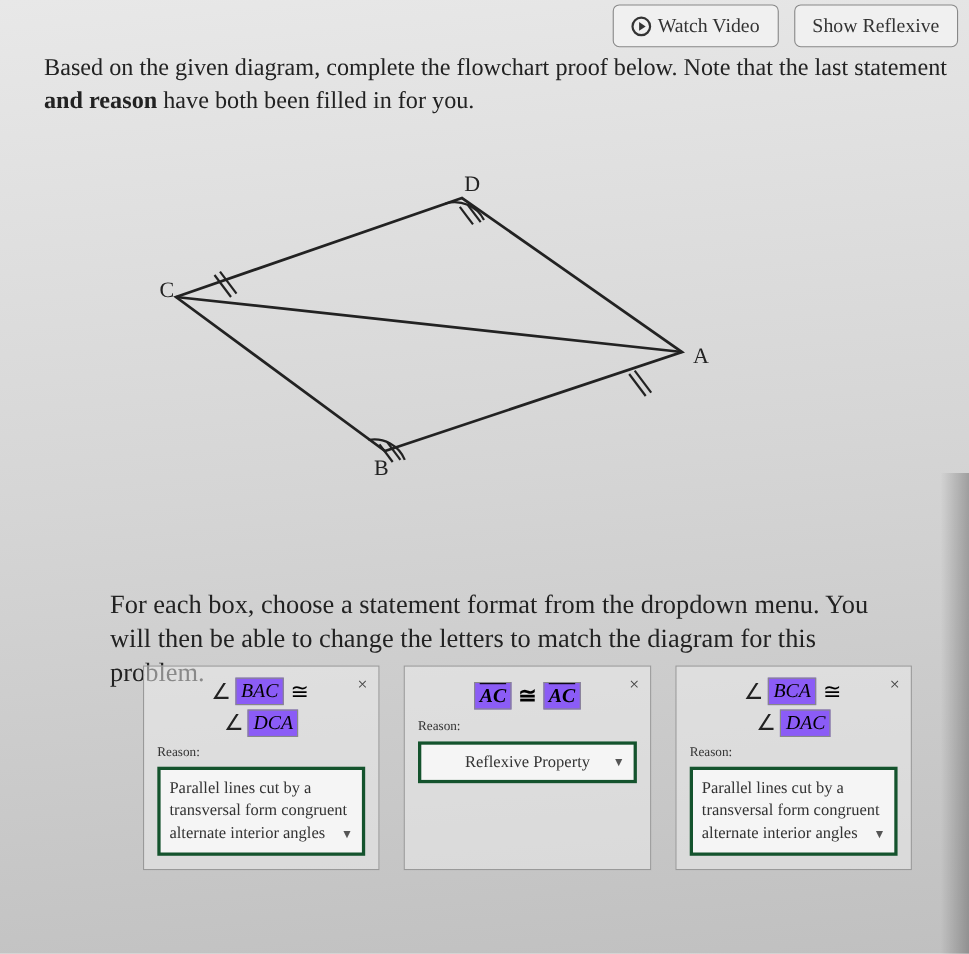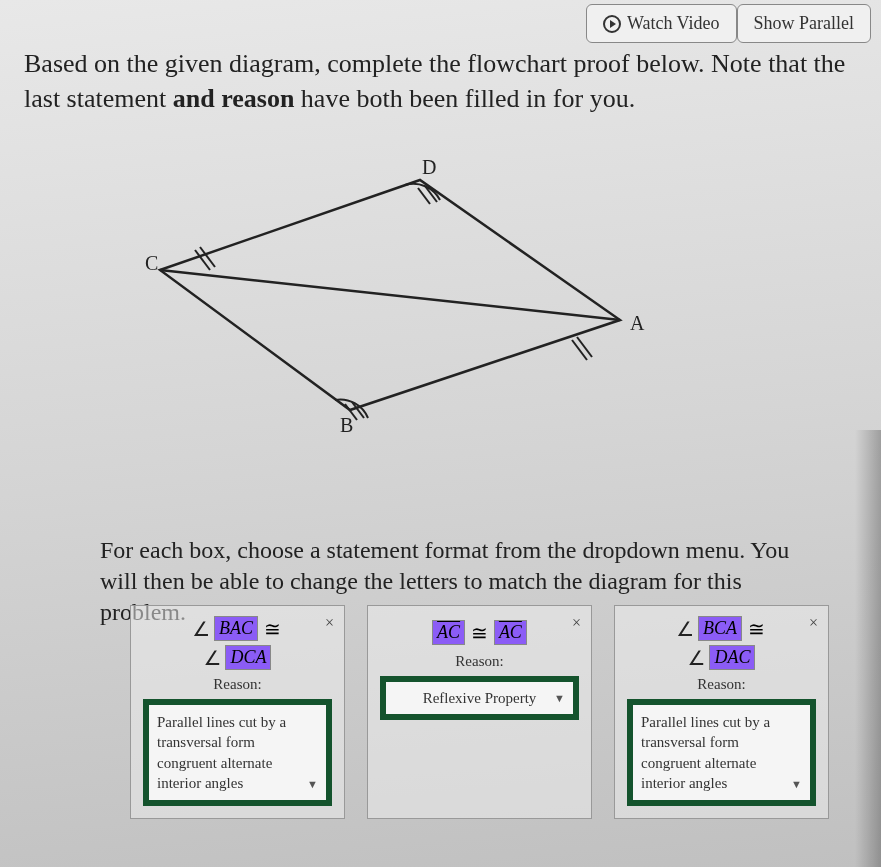--- a/index.html
+++ b/index.html
@@ -9,20 +9,21 @@
       width: 881px;
       height: 867px;
       overflow: hidden;
       position: relative;
     }
     .top-buttons {
       position: absolute;
       top: 4px;
       right: 10px;
       display: flex;
+      gap: 14px;
     }
     .top-btn {
       border: 1px solid #888;
       border-radius: 6px;
       background: #f0f0f0;
       padding: 8px 16px;
       font-size: 18px;
       color: #333;
       display: flex;
       align-items: center;
@@ -41,23 +42,23 @@
     .play-triangle {
       width: 0; height: 0;
       border-left: 6px solid #333;
       border-top: 4px solid transparent;
       border-bottom: 4px solid transparent;
       margin-left: 2px;
     }
     .question {
       position: absolute;
       top: 46px;
-      left: 24px;
+      left: 40px;
       right: 2px;
-      font-size: 26px;
+      font-size: 22px;
       line-height: 1.35;
       color: #222;
     }
     .question .bold { font-weight: bold; }
     .diagram-area {
       position: absolute;
       top: 160px;
       left: 120px;
       width: 560px;
       height: 280px;
@@ -109,27 +110,26 @@
     .letterbox {
       border: 1px solid #888;
       background: #8b5cf6;
       padding: 1px 4px;
       font-size: 18px;
       font-style: italic;
     }
     .cong { font-size: 20px; padding: 0 2px; }
     .overline { text-decoration: overline; font-style: italic; }
     .reason-label {
-      text-align: center;
-      font-size: 15px;
+      font-size: 12px;
       color: #333;
       margin: 6px 0 6px;
     }
     .reason-box {
-      border: 6px solid #14532d;
+      border: 3px solid #14532d;
       background: #f5f5f5;
       padding: 7px 8px;
       font-size: 15px;
       color: #333;
       line-height: 1.35;
       position: relative;
       font-family: Liberation Serif, serif;
     }
     .reason-box .caret {
       position: absolute;
@@ -155,21 +155,21 @@
 <body>
 
 <div class="top-buttons">
   <div class="top-btn">
     <span class="play-circle">
         <span class="play-triangle"></span>
       </span>
     <span>Watch Video</span>
   </div>
   <div class="top-btn">
-    <span>Show Parallel</span>
+    <span>Show Reflexive</span>
   </div>
 </div>
 
 <div class="question">
   <span>Based on the given diagram, complete the flowchart proof below. Note that the last statement </span><span class="bold">and reason</span><span> have both been filled in for you.</span>
 </div>
 
 <div class="diagram-area">
   <svg width="560" height="280" viewBox="0 0 560 280">
     <polygon points="40,110 300,20 500,160 230,250" fill="none" stroke="#222" stroke-width="2.5"></polygon>
@@ -212,21 +212,21 @@
     </div>
     <div class="reason-label">Reason:</div>
     <div class="reason-box">
       <span>Parallel lines cut by a transversal form congruent alternate interior angles</span>
       <span class="caret">▼</span>
     </div>
   </div>
 
   <div class="card middle">
     <span class="close-x">×</span>
-    <div class="stmt-line" style="margin-top:4px;margin-bottom:8px;">
+    <div class="stmt-line" style="margin-top:4px;margin-bottom:8px;font-weight:bold;">
       <span class="letterbox overline">AC</span>
       <span class="cong">≅</span>
       <span class="letterbox overline">AC</span>
     </div>
     <div class="reason-label">Reason:</div>
     <div class="reason-box single">
       <span>Reflexive Property</span>
       <span class="caret">▼</span>
     </div>
   </div>

